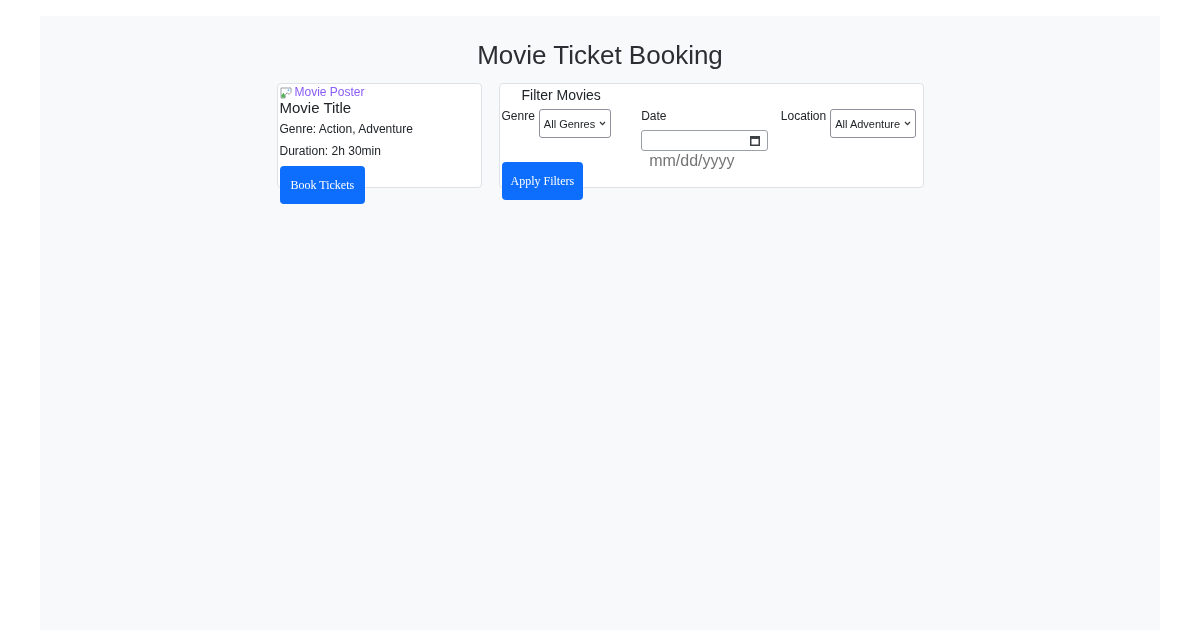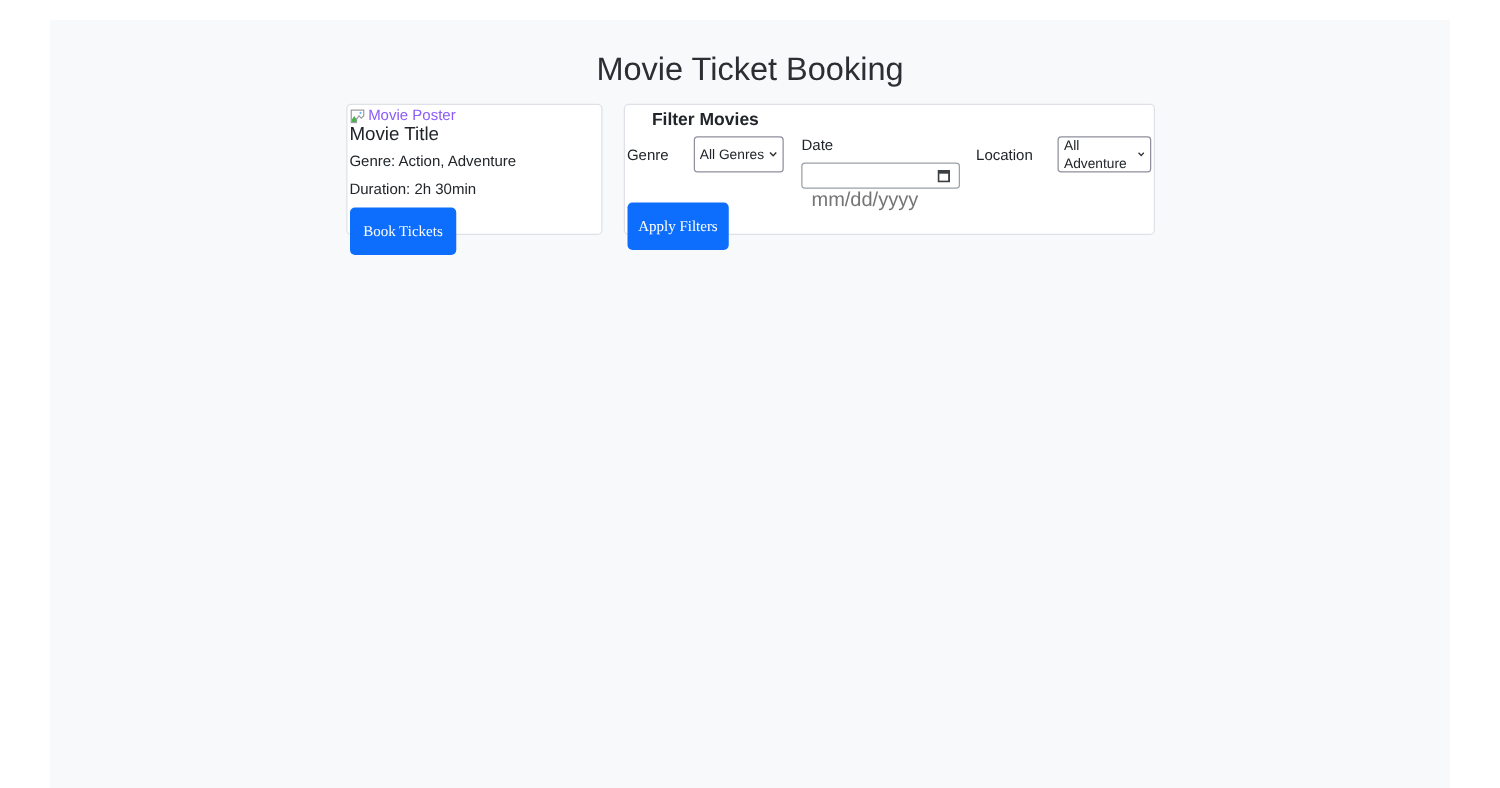--- a/index.html
+++ b/index.html
@@ -27,24 +27,24 @@
   .movie-title { font-size:15px; font-weight:400; line-height:18px; }
   .movie-genre { font-size:12px; line-height:14px; margin-top:5px; }
   .movie-duration { font-size:12px; line-height:14px; margin-top:8px; }
 
   .btn {
     display:inline-block; margin-top:8px; background:#0d6efd; color:#ffffff;
     border:none; border-radius:4px; font-size:12px; line-height:13px;
     padding:4px 11px; height:38px; cursor:pointer; font-family:Liberation Serif, serif;
   }
 
-  .filter-heading { font-size:14px; font-weight:700; line-height:16px; padding-top:1px;padding-left:20px; }
+  .filter-heading { font-size:14px; font-weight:400; line-height:16px; padding-top:1px;padding-left:20px; }
   .filter-row { display:flex; margin-top:6px; }
   .filter-col { width:147px; font-size:12px; line-height:14px; }
-  .inline-field { display:flex; align-items:center; gap:20px; }
+  .inline-field { display:flex; gap:4px; }
 
   .select-box {
     display:inline-flex; align-items:center; gap:4px;
     border:1px solid #8f8f9d; border-radius:3px; background:#ffffff;
     height:29px; padding:0 4px; font-size:11px; color:#212529; cursor:default;
   }
   .select-box svg { display:block; }
 
   .date-wrap {
     margin-top:7px; width:127px; height:21px;

